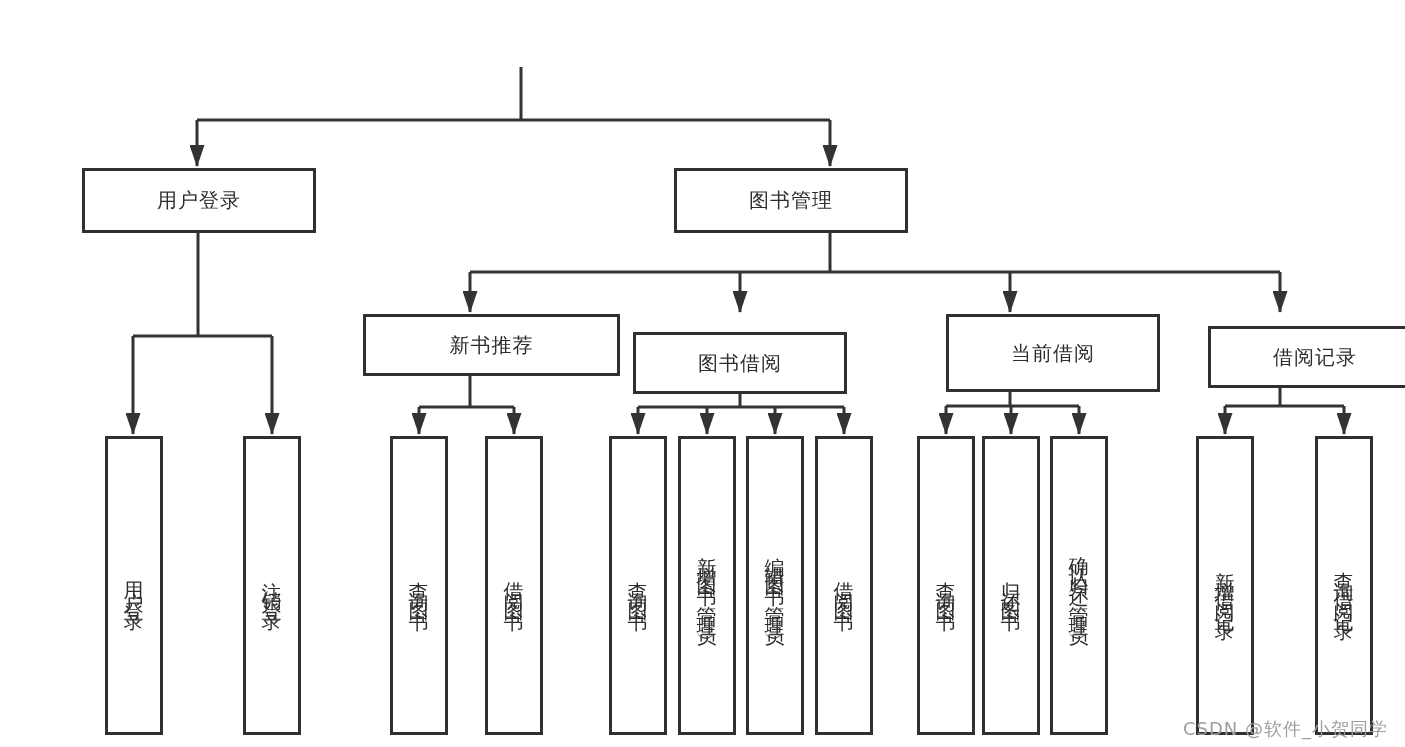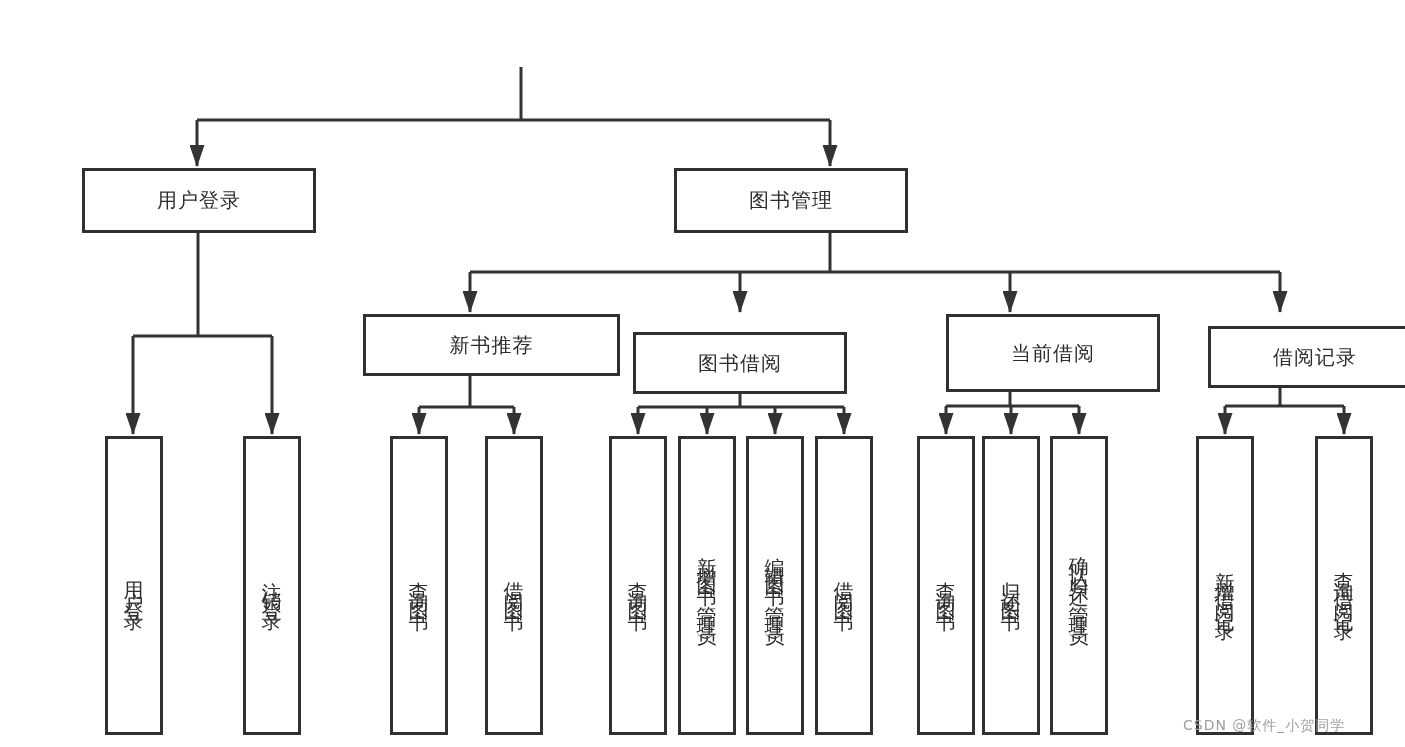--- a/index.html
+++ b/index.html
@@ -44,21 +44,21 @@
     writing-mode: vertical-rl;
     text-orientation: mixed;
     letter-spacing: 10px;
     line-height: 1;
     white-space: nowrap;
   }
   .watermark {
     position: absolute;
     left: 1183px;
     top: 717px;
-    font-size: 14px;
+    font-size: 18px;
     color: #9e9e9e;
     letter-spacing: 1px;
     white-space: nowrap;
     z-index: 5;
   }
 </style>
 </head>
 <body>
 
 <div id="stage">

